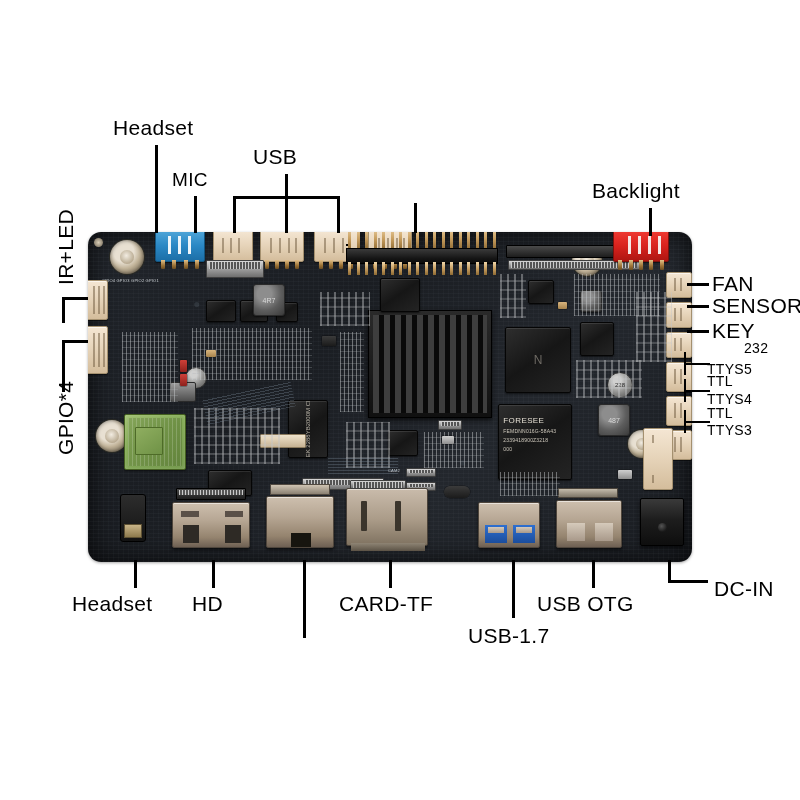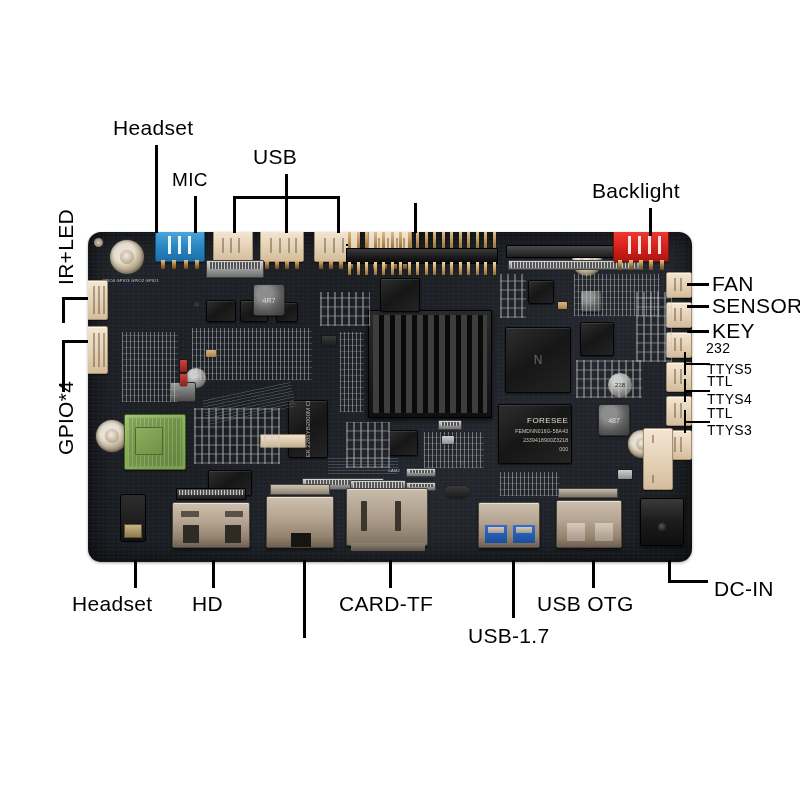--- a/index.html
+++ b/index.html
@@ -500,21 +500,21 @@
     <div class="comp conn-cream" style="left:555px;top:196px;width:30px;height:62px;">
       <div class="slot" style="left:8px;top:10%;height:14%;"></div>
       <div class="slot" style="left:8px;top:76%;height:14%;"></div>
     </div>
 
     <div class="comp heatsink" style="left:280px;top:78px;width:124px;height:108px;"></div>
 
     <div class="comp chip qfp" style="left:417px;top:95px;width:66px;height:66px;">
       <div style="position:absolute;left:50%;top:50%;transform:translate(-50%,-50%);font-size:12px;color:#6e6a64;">N</div>
     </div>
-    <div class="comp chip" style="left:410px;top:172px;width:74px;height:60px;text-align:right;">
+    <div class="comp chip" style="left:410px;top:172px;width:74px;height:76px;">
       <div class="txt" style="top:10px;font-size:8px;color:#e6e0d4;letter-spacing:.4px;">FORESEE</div>
       <div class="txt" style="top:23px;">FEMDNN016G-58A43</div>
       <div class="txt" style="top:32px;">2339418900Z3218</div>
       <div class="txt" style="top:41px;">000</div>
     </div>
     <div class="comp chip qfp" style="left:292px;top:46px;width:40px;height:34px;"></div>
     <div class="comp chip qfp" style="left:492px;top:90px;width:34px;height:34px;"></div>
     <div class="comp chip qfp" style="left:440px;top:48px;width:26px;height:24px;"></div>
     <div class="comp chip" style="left:118px;top:68px;width:30px;height:22px;"></div>
     <div class="comp chip" style="left:152px;top:68px;width:28px;height:22px;"></div>
@@ -657,21 +657,21 @@
 
   <div class="lead lead-h" style="left:687px;top:305px;width:22px;"></div>
   <div class="label lab-lg" style="left:712px;top:295px;">SENSOR</div>
 
   <div class="lead lead-h" style="left:687px;top:330px;width:22px;"></div>
   <div class="label lab-lg" style="left:712px;top:320px;">KEY</div>
 
   <div class="lead lead-h thin" style="left:684px;top:363px;width:26px;"></div>
   <div class="lead lead-v thin" style="left:684px;top:352px;height:12px;"></div>
   <div class="lead lead-v thin" style="left:684px;top:363px;height:12px;"></div>
-  <div class="label lab-sm" style="left:706px;top:341px;">232</div>
+  <div class="label lab-sm" style="left:744px;top:341px;">232</div>
   <div class="label lab-sm" style="left:707px;top:362px;">TTYS5</div>
 
   <div class="lead lead-h thin" style="left:684px;top:390px;width:26px;"></div>
   <div class="lead lead-v thin" style="left:684px;top:379px;height:12px;"></div>
   <div class="lead lead-v thin" style="left:684px;top:390px;height:12px;"></div>
   <div class="label lab-sm" style="left:707px;top:374px;">TTL</div>
   <div class="label lab-sm" style="left:707px;top:392px;">TTYS4</div>
 
   <div class="lead lead-h thin" style="left:684px;top:421px;width:26px;"></div>
   <div class="lead lead-v thin" style="left:684px;top:410px;height:12px;"></div>

